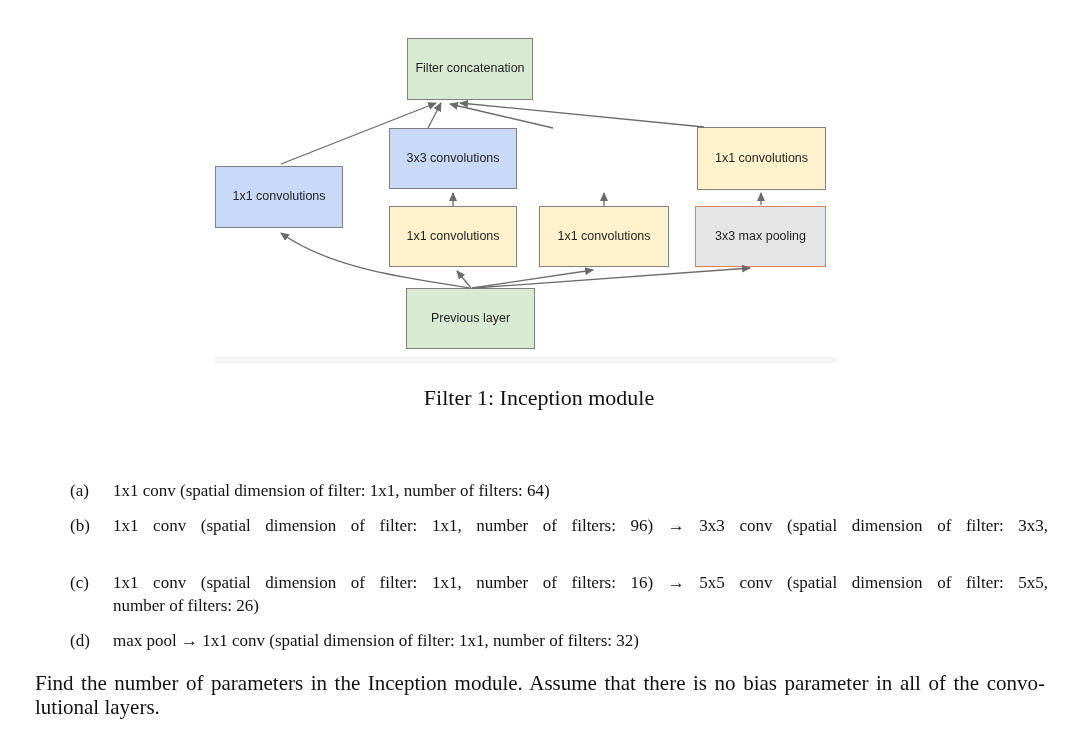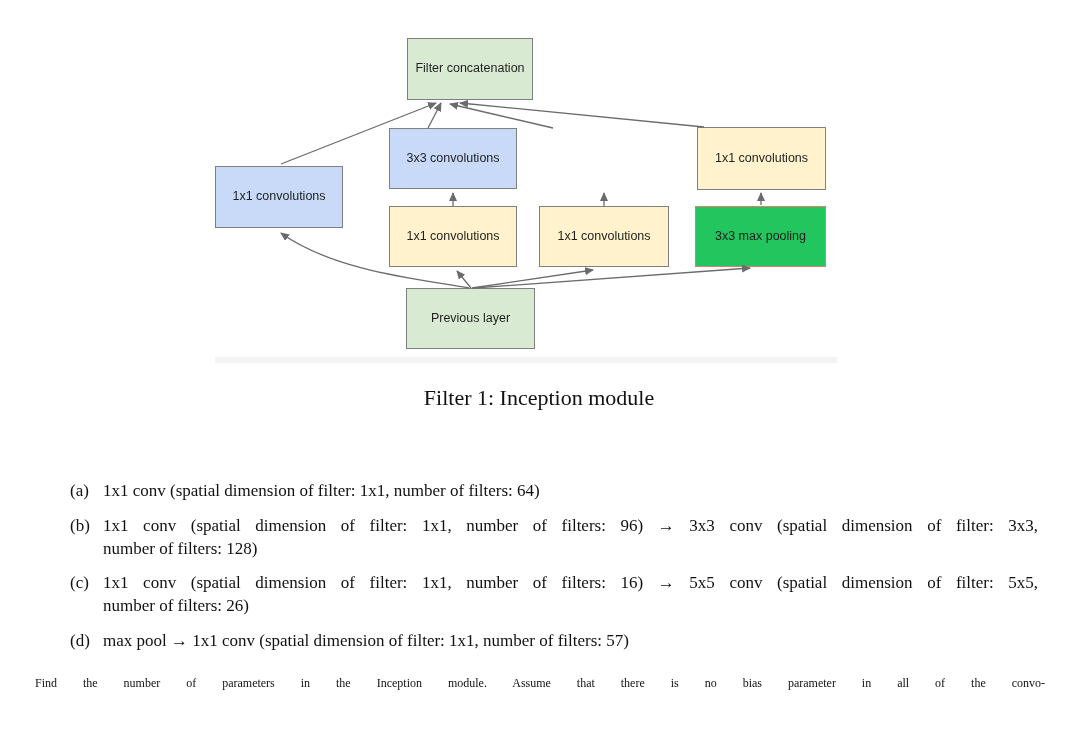--- a/index.html
+++ b/index.html
@@ -22,21 +22,21 @@
     font-family:"Liberation Sans", sans-serif;
     font-size:12.5px;
     color:#1f1f1f;
     border:1.5px solid #7f7f7f;
     z-index:2;
     line-height:1.25;
   }
   .node.green{background:#d9ead3;}
   .node.blue{background:#c9daf8;}
   .node.yellow{background:#fff2cc;}
-  .node.red{background:#22c55e;border-color:#dd7e6b;}
+  .node.red{background:#e5e5e5;border-color:#dd7e6b;}
   .n-filter-concat{left:407px;top:38px;width:126px;height:62px;}
   .n-conv1x1-left{left:215px;top:166px;width:128px;height:62px;}
   .n-conv3x3{left:389px;top:128px;width:128px;height:61px;}
   .n-conv5x5{left:539px;top:128px;width:130px;height:61px;}
   .n-conv1x1-right{left:697px;top:127px;width:129px;height:63px;}
   .n-conv1x1-mid1{left:389px;top:206px;width:128px;height:61px;}
   .n-conv1x1-mid2{left:539px;top:206px;width:130px;height:61px;}
   .n-maxpool{left:695px;top:206px;width:131px;height:61px;}
   .n-previous{left:406px;top:288px;width:129px;height:61px;justify-content:center;}
   .figure-edge{
@@ -45,30 +45,30 @@
   }
   
   .caption{
     position:absolute;left:0;top:385px;width:1078px;
     text-align:center;
     font-size:22px;
   }
   
   .list-item{position:absolute;left:70px;font-size:17px;line-height:23px;}
   .li-label{position:absolute;left:0;top:0;white-space:nowrap;}
-  .li-lines{margin-left:33px;width:935px;}
+  .li-lines{margin-left:43px;width:935px;}
   .li-line{white-space:nowrap;}
   .li-line.justify{white-space:normal;text-align:justify;text-align-last:justify;}
   .item-a{top:479px;}
   .item-b{top:514px;}
   .item-c{top:571px;}
   .item-d{top:629px;}
   .statement{
     position:absolute;left:35px;top:671px;width:1010px;
-    font-size:12px;line-height:24px;
+    font-size:21px;line-height:24px;
   }
   .st-line{white-space:nowrap;}
   .st-line.justify{white-space:normal;text-align:justify;text-align-last:justify;}
 </style>
 </head>
 <body>
 
 <div class="page">
 
   <div class="figure-area">
@@ -129,36 +129,36 @@
     <div class="li-label">(a)</div>
     <div class="li-lines">
       <div class="li-line">1x1 conv (spatial dimension of filter: 1x1, number of filters: 64)</div>
     </div>
   </div>
 
   <div class="list-item item-b">
     <div class="li-label">(b)</div>
     <div class="li-lines">
       <div class="li-line justify">1x1 conv (spatial dimension of filter: 1x1, number of filters: 96) → 3x3 conv (spatial dimension of filter: 3x3,</div>
-      <div class="li-line">number of filters: 128)</div>
     </div>
   </div>
 
   <div class="list-item item-c">
     <div class="li-label">(c)</div>
     <div class="li-lines">
       <div class="li-line justify">1x1 conv (spatial dimension of filter: 1x1, number of filters: 16) → 5x5 conv (spatial dimension of filter: 5x5,</div>
       <div class="li-line">number of filters: 26)</div>
     </div>
   </div>
 
   <div class="list-item item-d">
     <div class="li-label">(d)</div>
     <div class="li-lines">
-      <div class="li-line">max pool → 1x1 conv (spatial dimension of filter: 1x1, number of filters: 57)</div>
+      <div class="li-line">max pool → 1x1 conv (spatial dimension of filter: 1x1, number of filters: 32)</div>
     </div>
   </div>
 
   <div class="statement">
     <div class="st-line justify">Find the number of parameters in the Inception module. Assume that there is no bias parameter in all of the convo-</div>
+    <div class="st-line">lutional layers.</div>
   </div>
 
 </div>
 
 </body></html>

